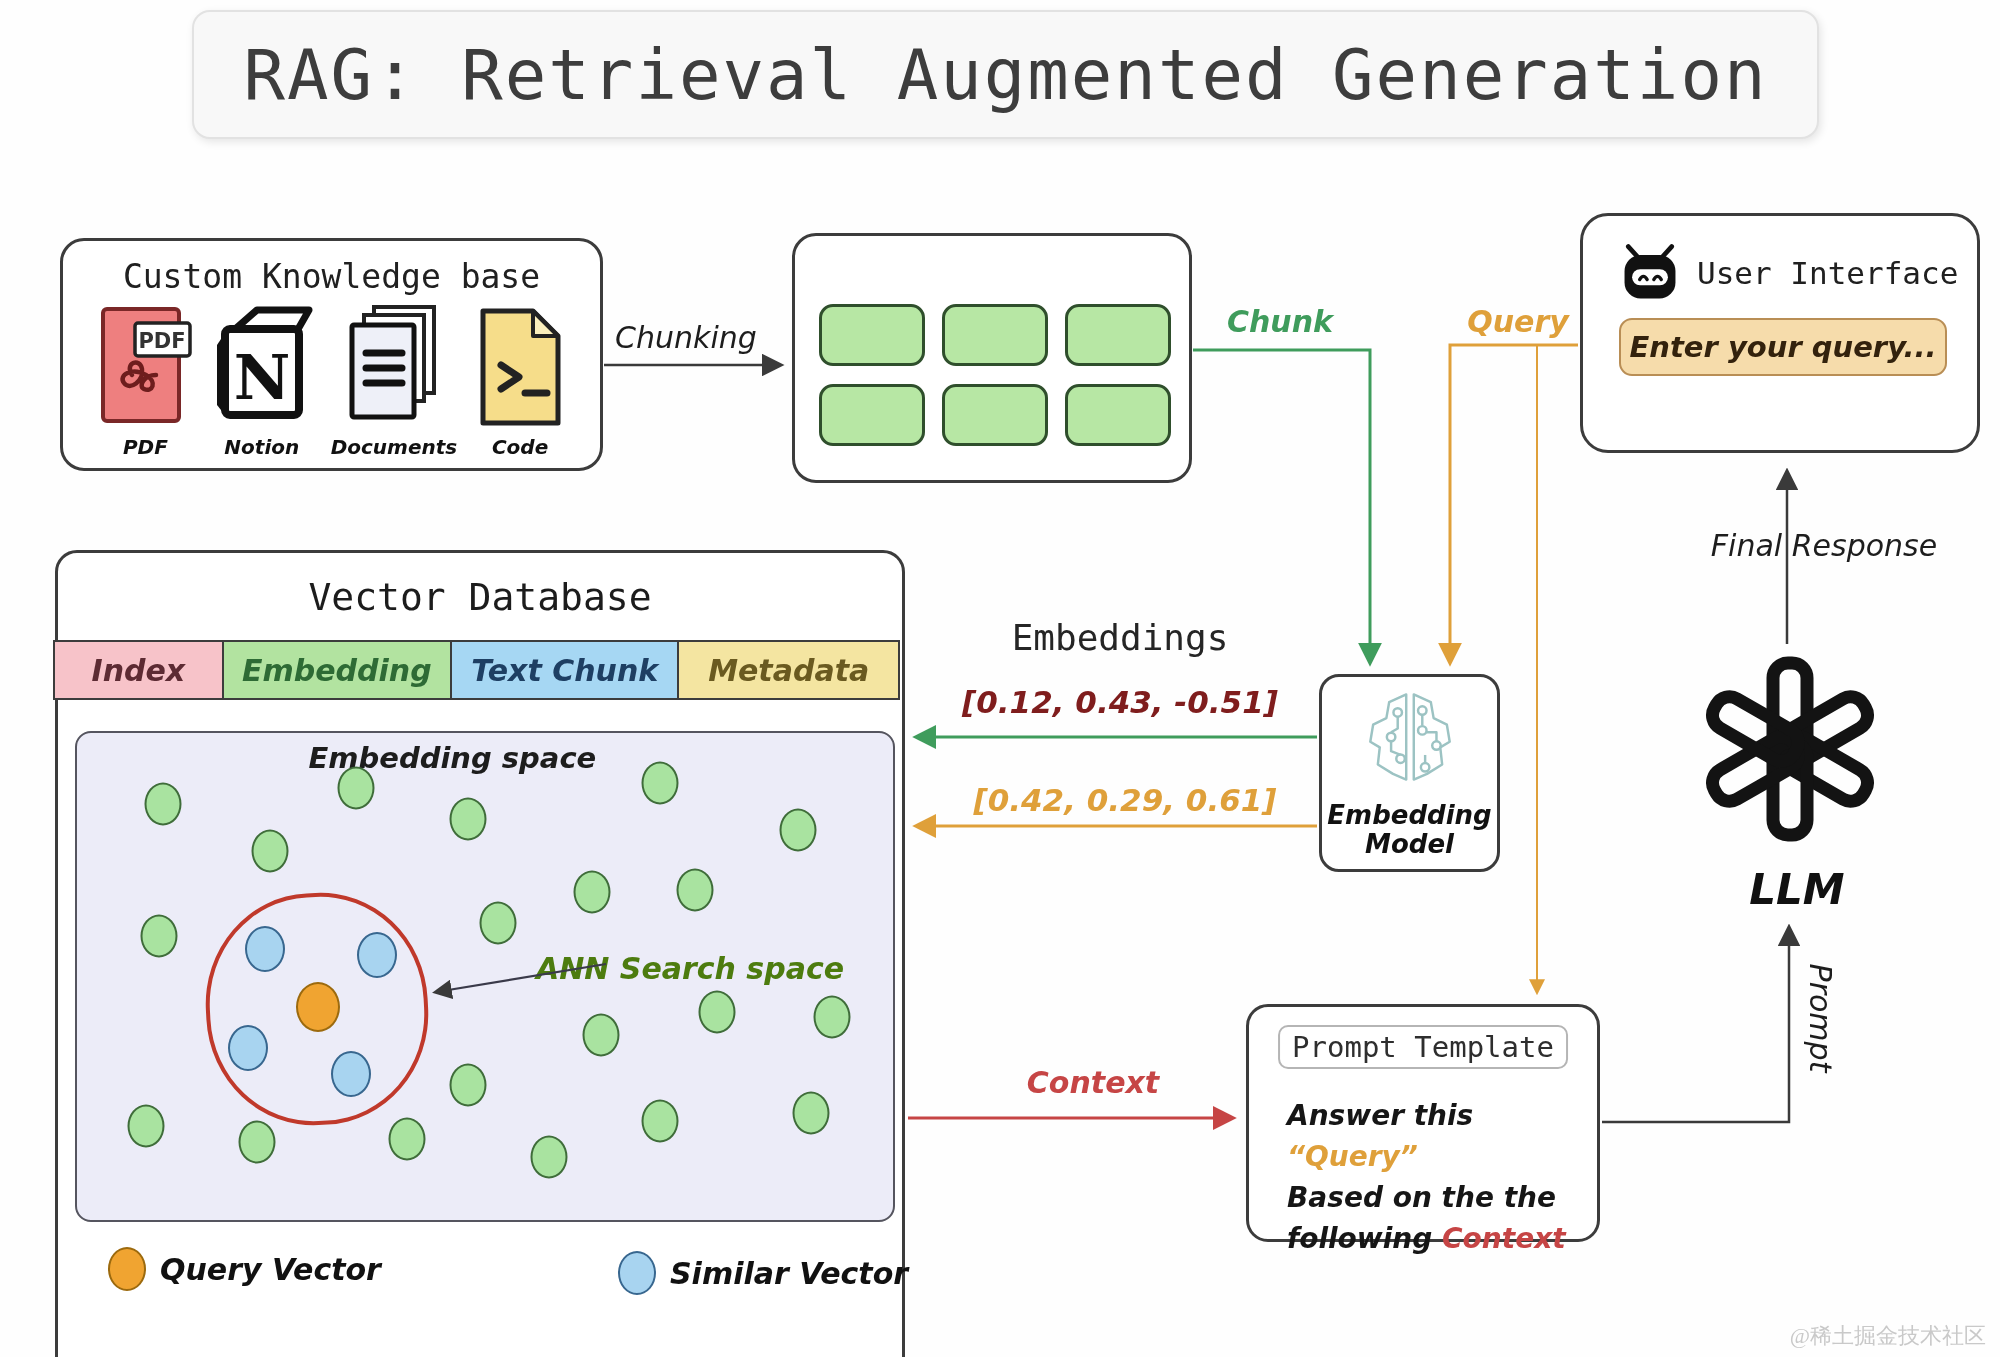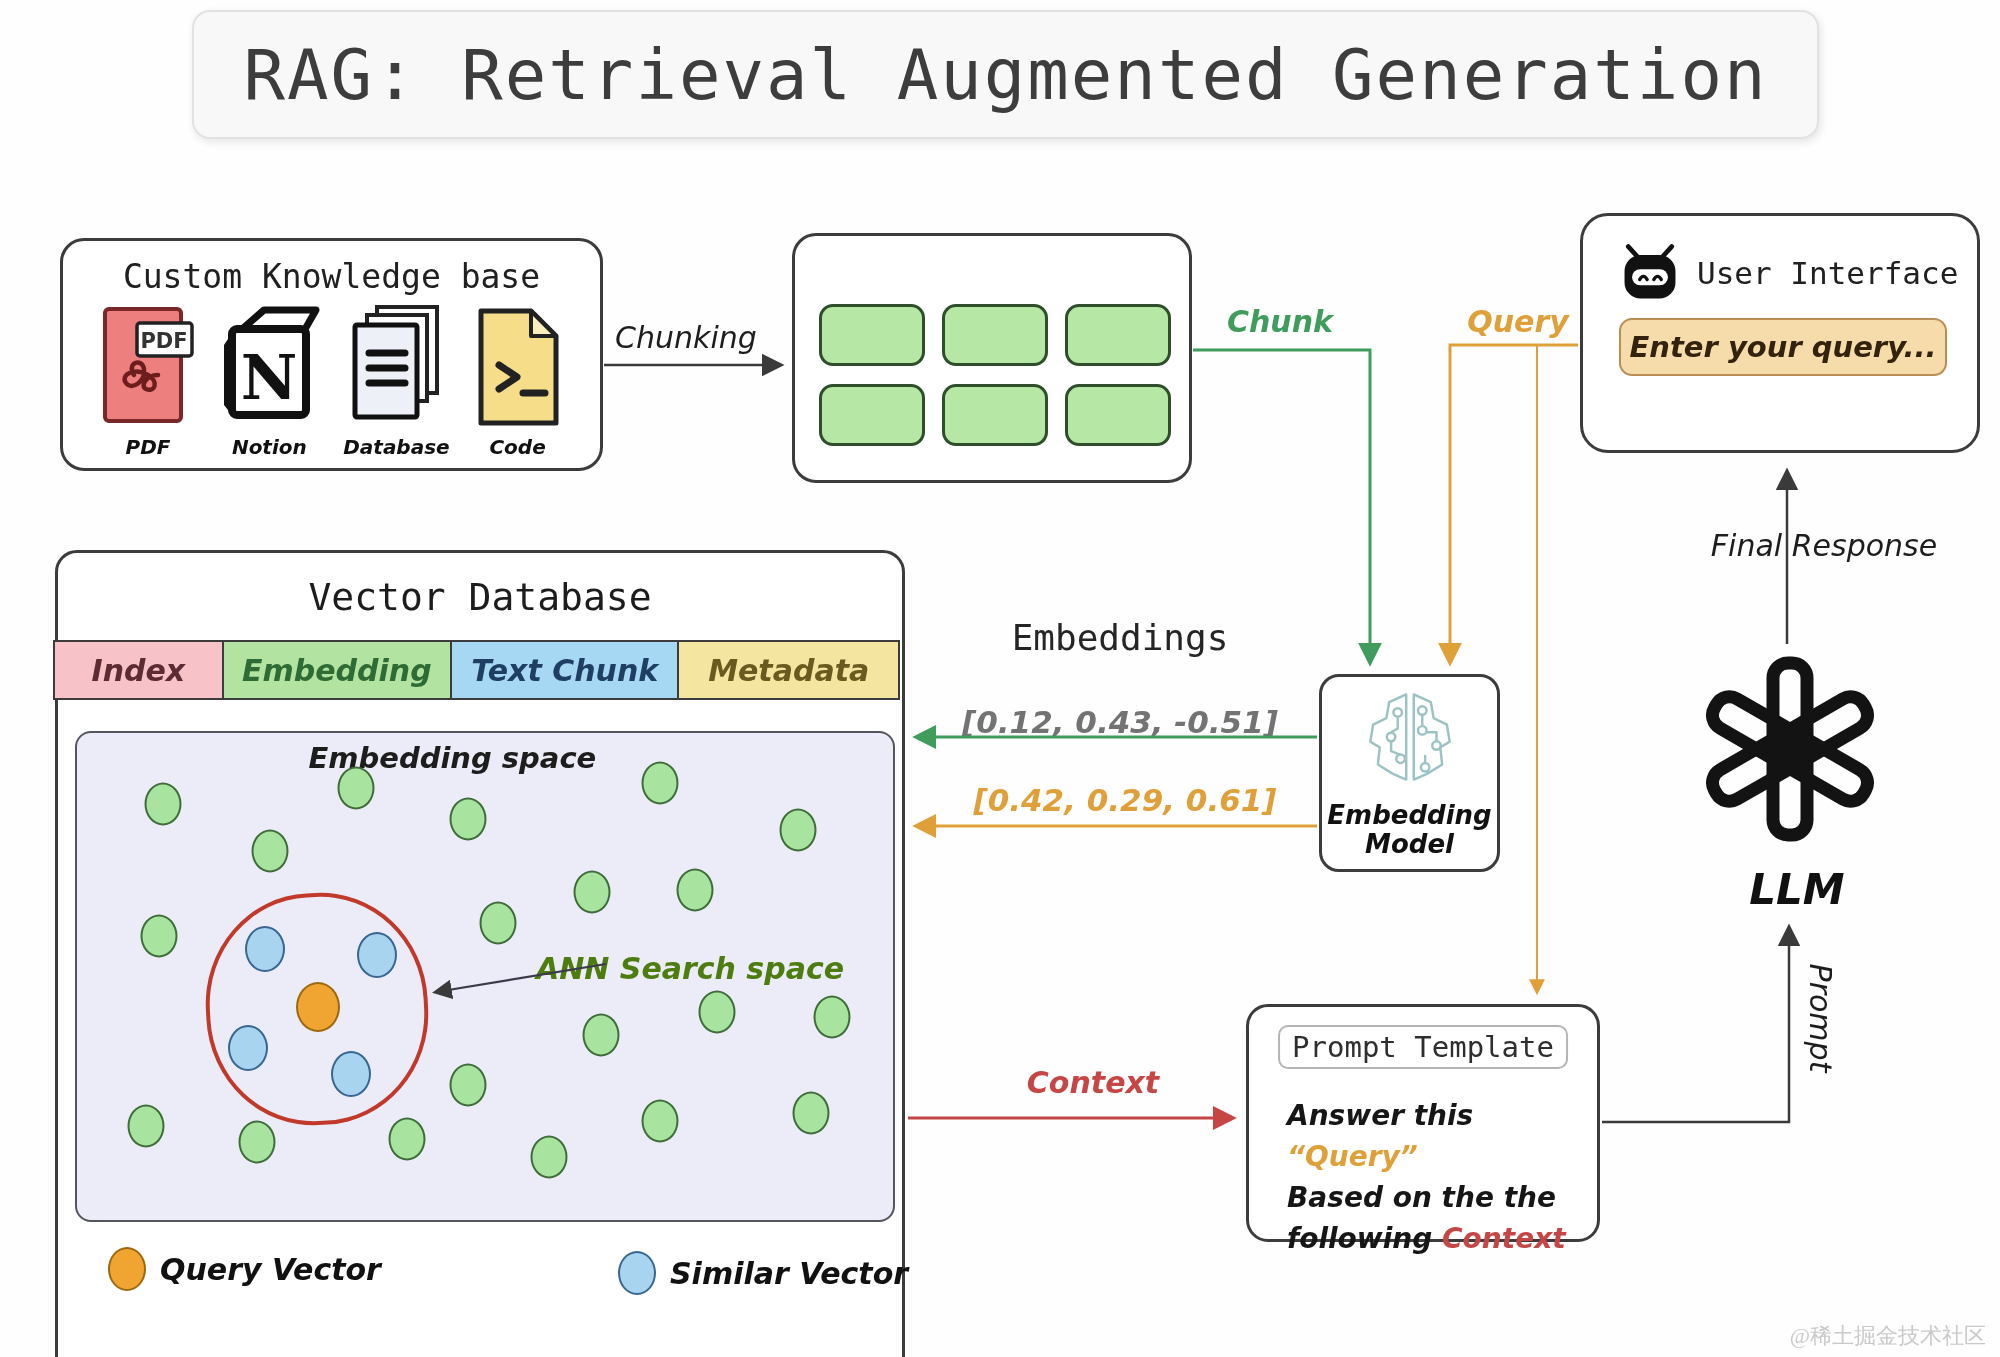--- a/index.html
+++ b/index.html
@@ -57,21 +57,21 @@
     border-radius:48%;transform:rotate(-3deg);}
   .ann-label{position:absolute;left:613px;top:235px;transform:translate(-50%,-50%);color:#4d7c0f;
     font-size:30px;font-weight:bold;white-space:nowrap;}
   .legend-item{position:absolute;display:flex;align-items:center;gap:14px;}
   .legend-dot{width:38px;height:44px;border-radius:50%;box-sizing:border-box;}
   .legend-lbl{font-size:30px;font-weight:bold;color:#111;white-space:nowrap;}
 
   
   .embeddings-title{left:1120px;top:617px;transform:translateX(-50%);font-size:36px;color:#252525;white-space:nowrap;}
   .vec{transform:translateX(-50%);font-size:31px;font-weight:bold;white-space:nowrap;}
-  .vec-green{left:1120px;top:684px;color:#737373;margin-top:20px;}
+  .vec-green{left:1120px;top:684px;color:#7f1d1d;}
   .vec-orange{left:1125px;top:782px;color:#dfa03a;}
 
   
   .em-box{left:1319px;top:674px;width:181px;height:198px;border-radius:20px;}
   .em-icon{position:absolute;left:50%;top:8px;transform:translateX(-50%);}
   .em-label{position:absolute;bottom:10px;width:100%;text-align:center;font-size:26px;font-weight:bold;
     color:#111;line-height:29px;}
 
   
   .llm-label{left:1797px;top:889px;transform:translate(-50%,-50%);font-size:42px;font-weight:bold;color:#111;}
@@ -130,21 +130,21 @@
       </div>
       <div class="source">
         <svg width="95" height="130" viewBox="0 0 95 130">
           <rect x="28" y="4" width="60" height="86" fill="#ffffff" stroke="#222222" stroke-width="4"></rect>
           <rect x="18" y="12" width="60" height="86" fill="#ffffff" stroke="#222222" stroke-width="4"></rect>
           <rect x="6" y="22" width="62" height="92" rx="2" fill="#eef0f8" stroke="#111111" stroke-width="5"></rect>
           <line x1="20" y1="50" x2="56" y2="50" stroke="#111111" stroke-width="7" stroke-linecap="round"></line>
           <line x1="20" y1="65" x2="56" y2="65" stroke="#111111" stroke-width="7" stroke-linecap="round"></line>
           <line x1="20" y1="80" x2="56" y2="80" stroke="#111111" stroke-width="7" stroke-linecap="round"></line>
         </svg>
-        <span class="lbl hand">Database</span>
+        <span class="lbl hand">Documents</span>
       </div>
       <div class="source">
         <svg width="90" height="130" viewBox="0 0 90 130">
           <path d="M8,8 H58 L83,33 V120 H8 Z" fill="#f6dd8a" stroke="#222222" stroke-width="5" stroke-linejoin="round"></path>
           <path d="M58,8 L58,33 H83 Z" fill="#faeebc" stroke="#222222" stroke-width="4" stroke-linejoin="round"></path>
           <path d="M26,62 L44,74 L26,86" fill="none" stroke="#222222" stroke-width="7" stroke-linecap="round" stroke-linejoin="round"></path>
           <line x1="50" y1="90" x2="72" y2="90" stroke="#222222" stroke-width="7" stroke-linecap="round"></line>
         </svg>
         <span class="lbl hand">Code</span>
       </div>

